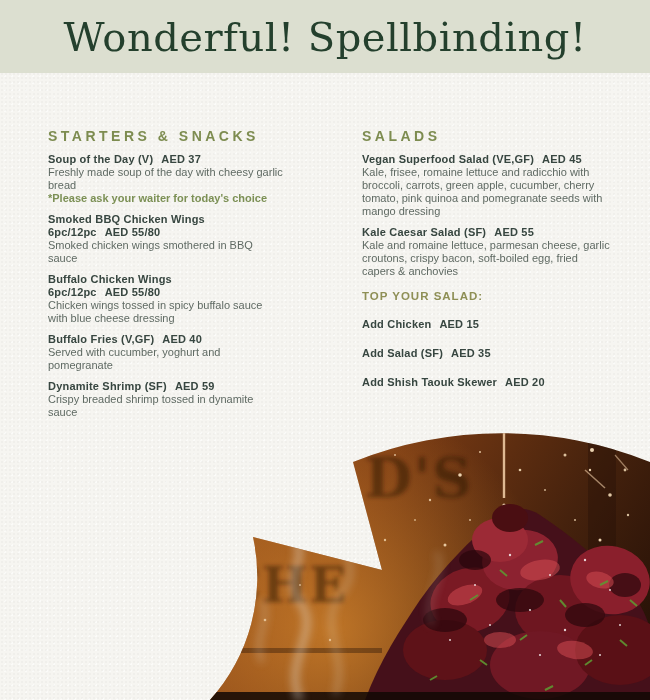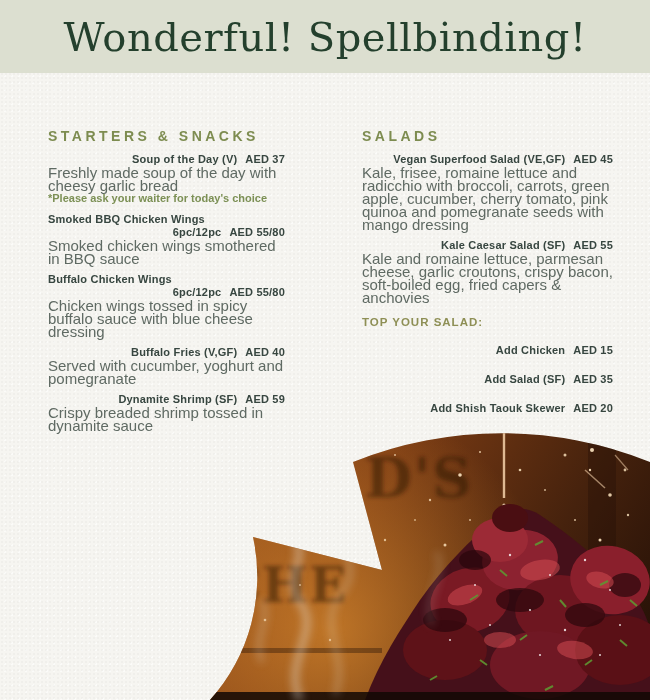--- a/index.html
+++ b/index.html
@@ -34,32 +34,32 @@
   }
   .menu{position:absolute;left:0;top:128px;width:650px;}
   .col{position:absolute;top:0;}
   .col-left{left:48px;width:237px;}
   .col-right{left:362px;width:251px;}
   .sec-title{
     font-size:14px;font-weight:bold;letter-spacing:3.5px;color:var(--olive);
     margin:0 0 9px 0;
   }
   .item{margin-bottom:8px;}
-  .row{display:flex;justify-content:flex-end;align-items:baseline;}
+  .row{display:flex;justify-content:flex-start;align-items:baseline;}
   .name,.size,.price{
     font-size:11px;line-height:13px;font-weight:bold;color:var(--ink);letter-spacing:.2px;
   }
   .price{white-space:nowrap;margin-left:8px;}
-  .desc{font-size:15px;line-height:13px;color:var(--muted);}
+  .desc{font-size:11px;line-height:13px;color:var(--muted);}
   .note{font-size:11px;line-height:13px;font-weight:bold;color:var(--note);}
   .topper-title{
     font-size:11.5px;font-weight:bold;letter-spacing:1px;color:var(--topper);
     margin:12px 0 2px 0;
   }
-  .topper-row{display:flex;justify-content:flex-end;margin-top:16px;}
+  .topper-row{display:flex;justify-content:flex-start;margin-top:16px;}
   .photo{position:absolute;left:0;top:430px;width:650px;height:270px;display:block;}
   .wm{
     font-family:"DejaVu Serif",serif;font-weight:bold;fill:#2a1305;opacity:.5;letter-spacing:2px;
   }
 </style>
 </head>
 <body>
 
 <div class="page">
 

